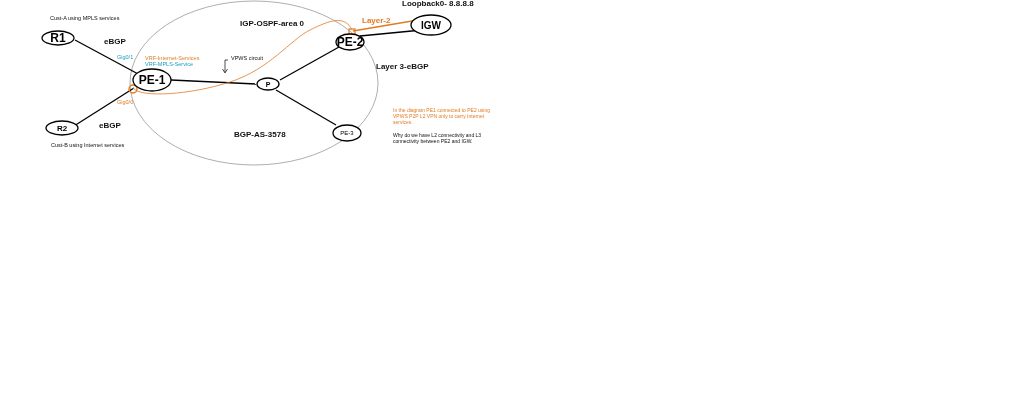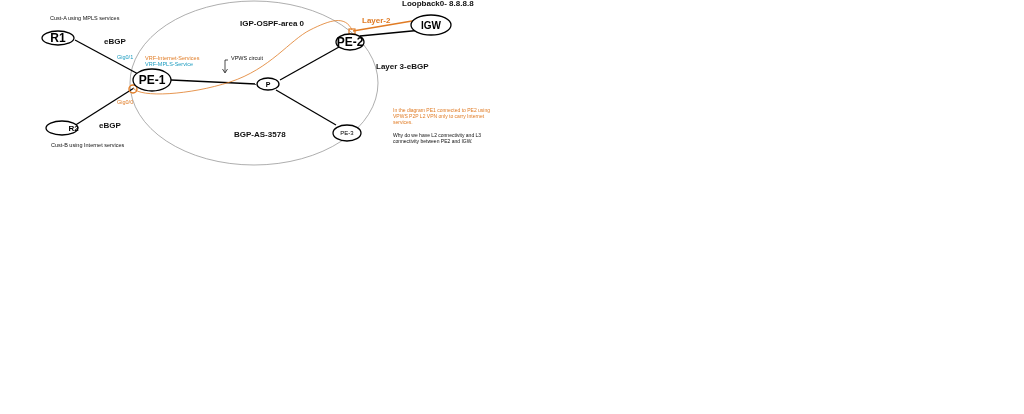--- a/index.html
+++ b/index.html
@@ -38,21 +38,21 @@
   <ellipse cx="58" cy="38" rx="16" ry="7" fill="#fff" stroke="#000" stroke-width="1.3"></ellipse>
   <ellipse cx="62" cy="128" rx="16" ry="7" fill="#fff" stroke="#000" stroke-width="1.3"></ellipse>
   <ellipse cx="152" cy="80" rx="19" ry="11" fill="#fff" stroke="#000" stroke-width="1.3"></ellipse>
   <ellipse cx="268" cy="84" rx="11" ry="6" fill="#fff" stroke="#000" stroke-width="1.3"></ellipse>
   <ellipse cx="350" cy="42" rx="14" ry="8" fill="#fff" stroke="#000" stroke-width="1.3"></ellipse>
   <ellipse cx="347" cy="133" rx="14" ry="8" fill="#fff" stroke="#000" stroke-width="1.3"></ellipse>
   <ellipse cx="431" cy="25" rx="20" ry="10" fill="#fff" stroke="#000" stroke-width="1.3"></ellipse>
 </svg>
 
 <span class="node-label" style="left:58px;top:38px;font-size:12px;">R1</span>
-<span class="node-label" style="left:62px;top:128px;font-size:8px;padding-left:23px;">R2</span>
+<span class="node-label" style="left:62px;top:128px;font-size:8px;">R2</span>
 <span class="node-label" style="left:152px;top:80px;">PE-1</span>
 <span class="node-label" style="left:268px;top:84px;font-size:7px;">P</span>
 <span class="node-label" style="left:350px;top:42px;font-size:12px;">PE-2</span>
 <span class="node-label" style="left:347px;top:133px;font-size:6px;font-weight:normal;">PE-3</span>
 <span class="node-label" style="left:431px;top:25px;font-size:10px;">IGW</span>
 
 <span class="lbl small" style="left:50px;top:16px;">Cust-A using MPLS services</span>
 <span class="lbl small" style="left:51px;top:143px;">Cust-B using Internet services</span>
 <span class="lbl bold" style="left:104px;top:38px;">eBGP</span>
 <span class="lbl bold" style="left:99px;top:122px;">eBGP</span>

